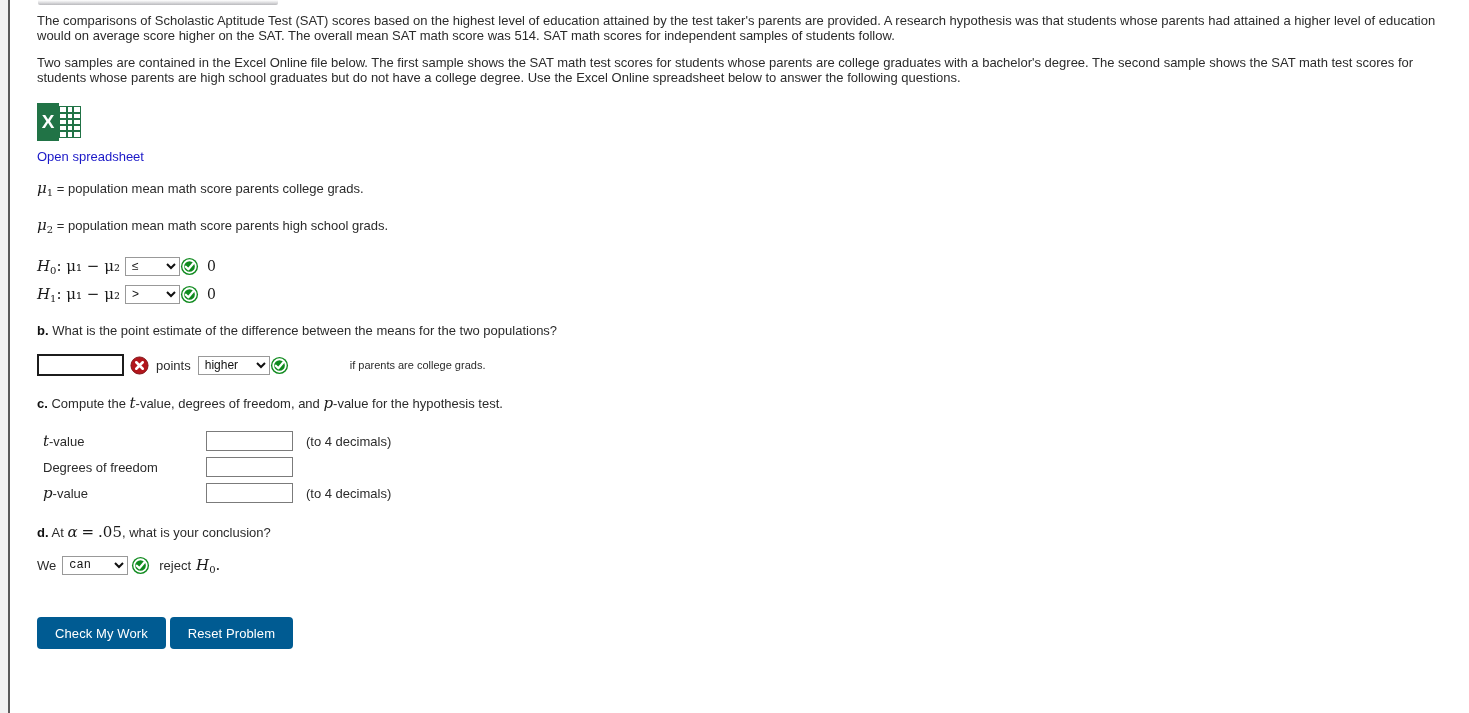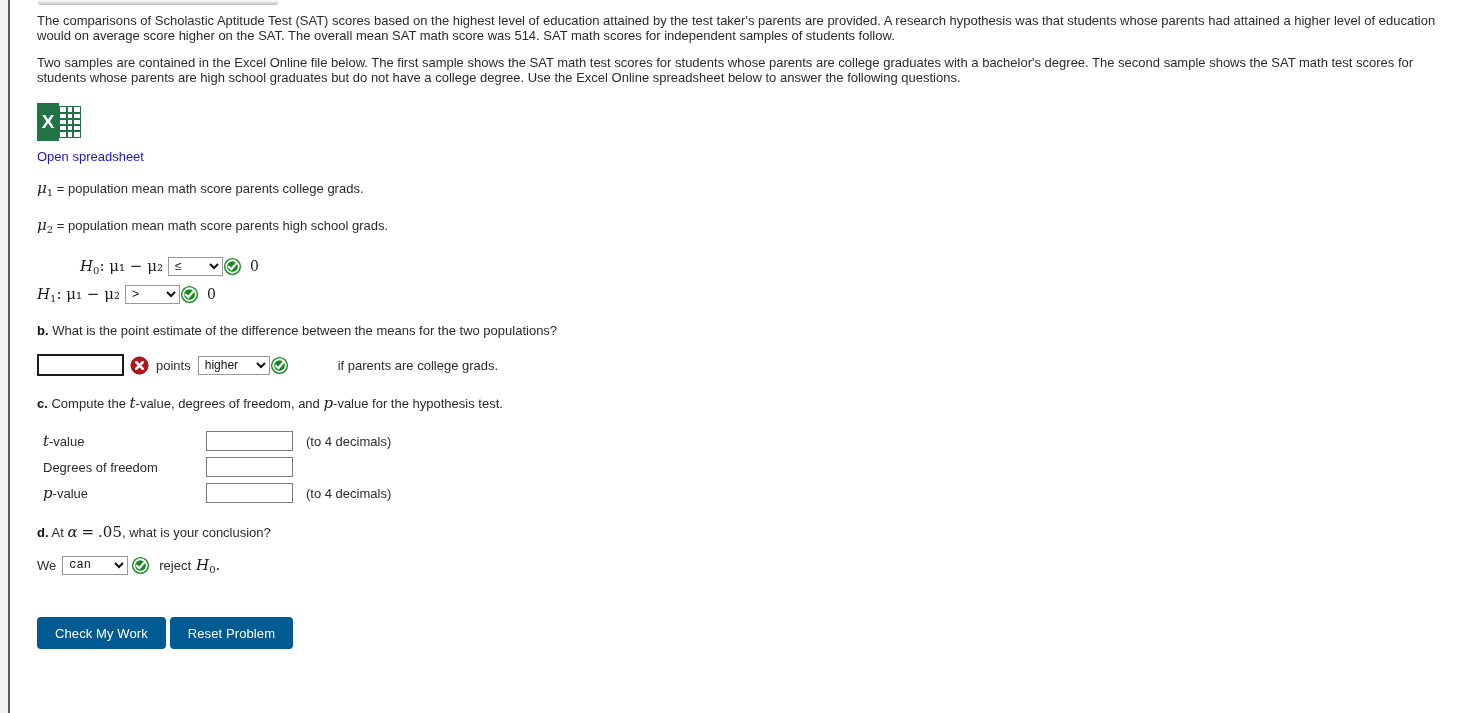--- a/index.html
+++ b/index.html
@@ -139,21 +139,21 @@
     color: #1a1a1a;
   }
 
   
   .hyp-row {
     display: flex;
     align-items: center;
     margin-top: 6px;
     height: 22px;
   }
-  .hyp-row.first { margin-top: 18px; margin-left: 43px; }
+  .hyp-row.first { margin-top: 18px; }
   .hyp-label {
     width: 88px;
     white-space: nowrap;
   }
   select.dd {
     font-family: "Liberation Sans", sans-serif;
     font-size: 12px;
     color: #111;
     height: 19px;
     padding: 0 2px;
@@ -203,21 +203,21 @@
     width: 87px;
     height: 22px;
     border: 2px solid #1c1c1c;
   }
   input.txt-plain {
     width: 87px;
     height: 20px;
     border: 1px solid #7b7b7b;
   }
   .b-row .lbl { margin: 0 7px; font-size: 13px; color: #2b2b2b; }
-  .b-row .tail { margin-left: 8px; font-size: 13px; color: #2b2b2b; padding-left: 41px; }
+  .b-row .tail { margin-left: 20px; font-size: 11px; color: #2b2b2b; padding-left: 41px; }
 
   
   table.calc {
     margin-top: 16px;
     border-collapse: collapse;
   }
   table.calc td {
     padding: 3px 0;
     font-size: 13px;
     color: #2b2b2b;

